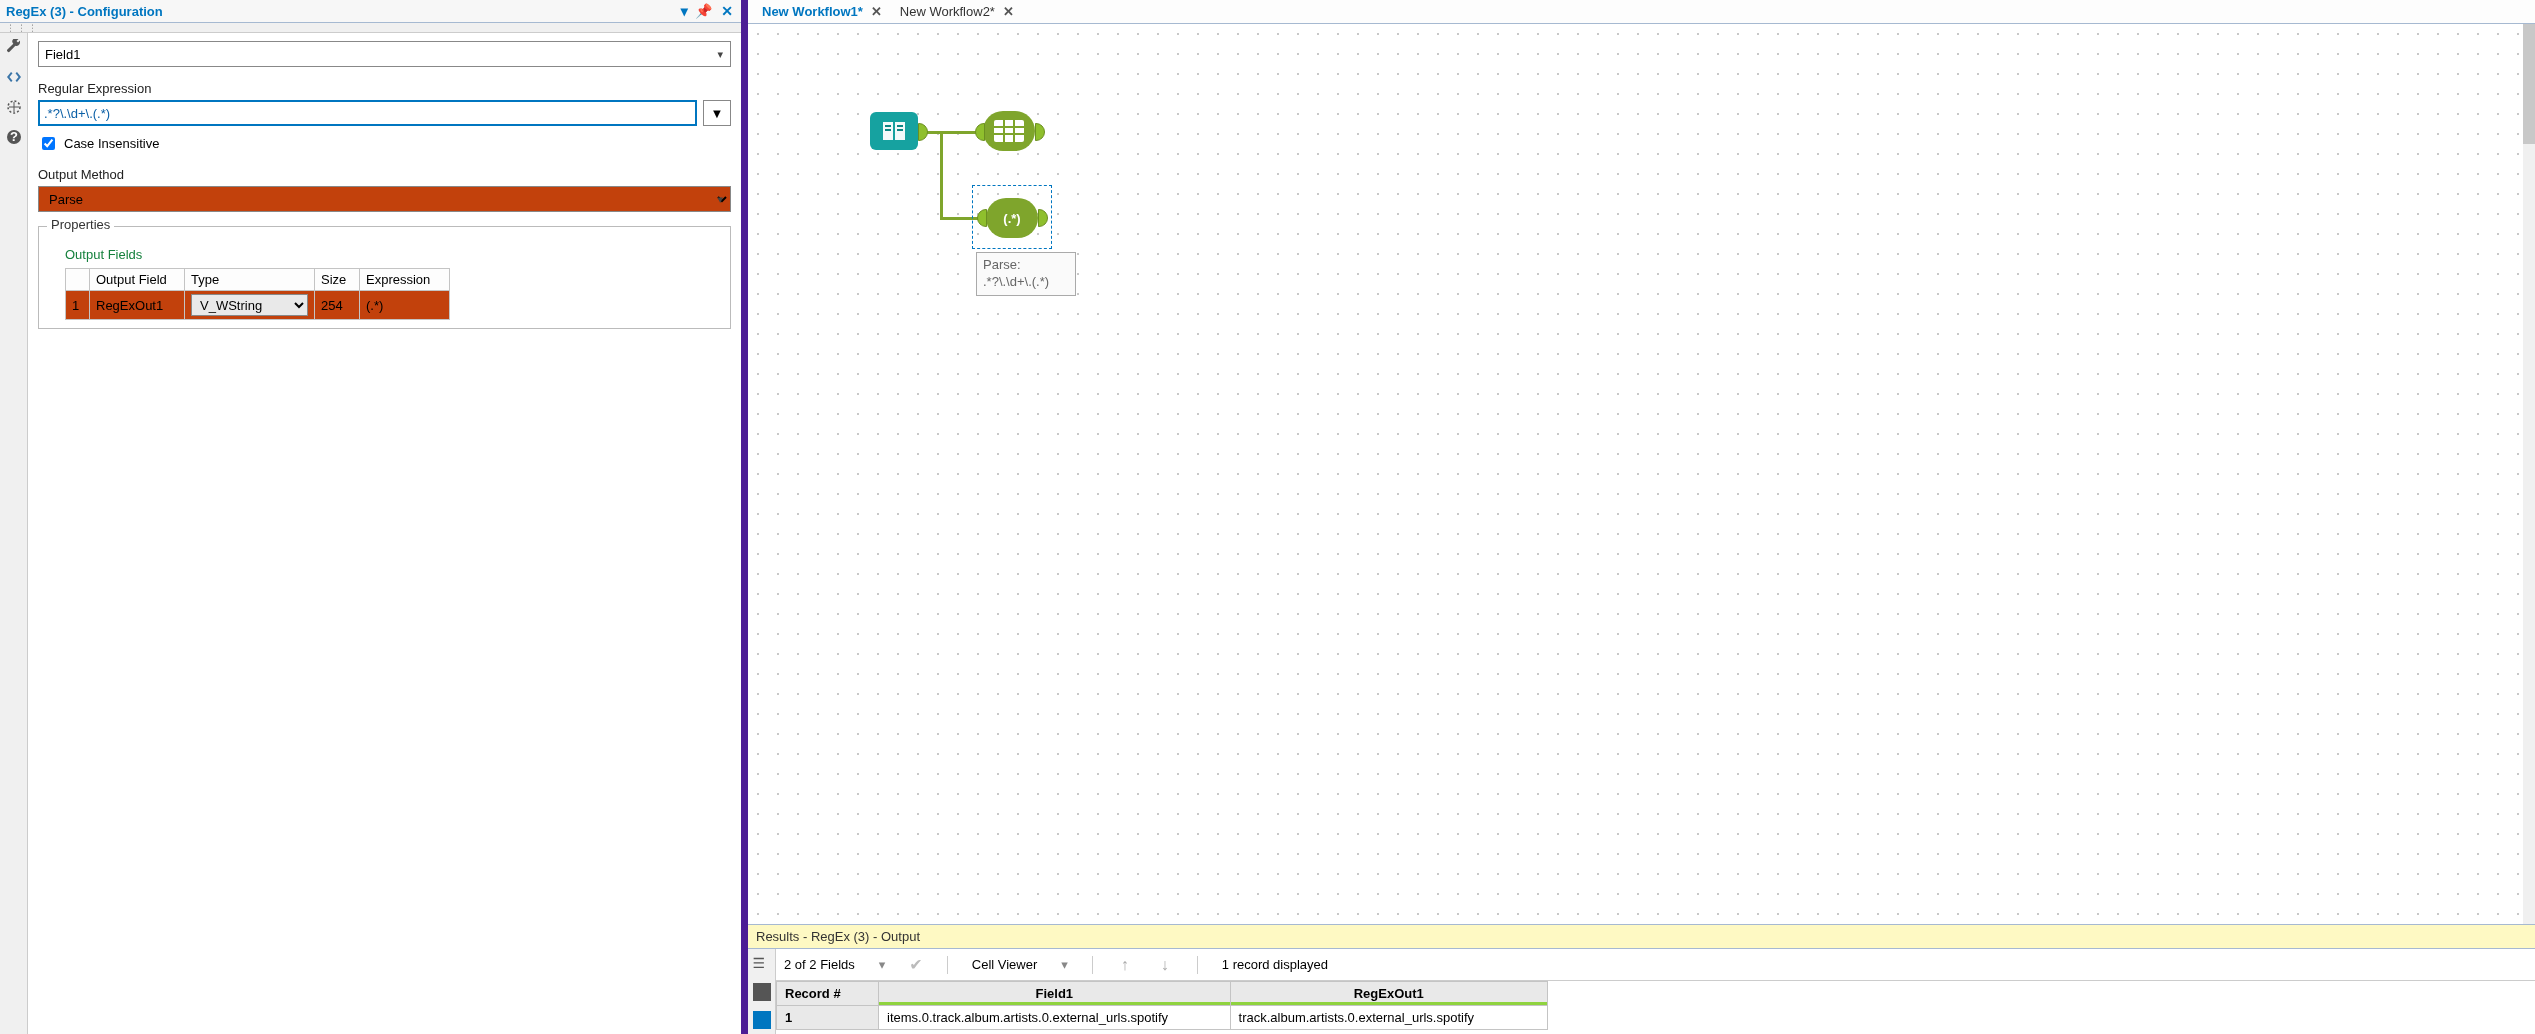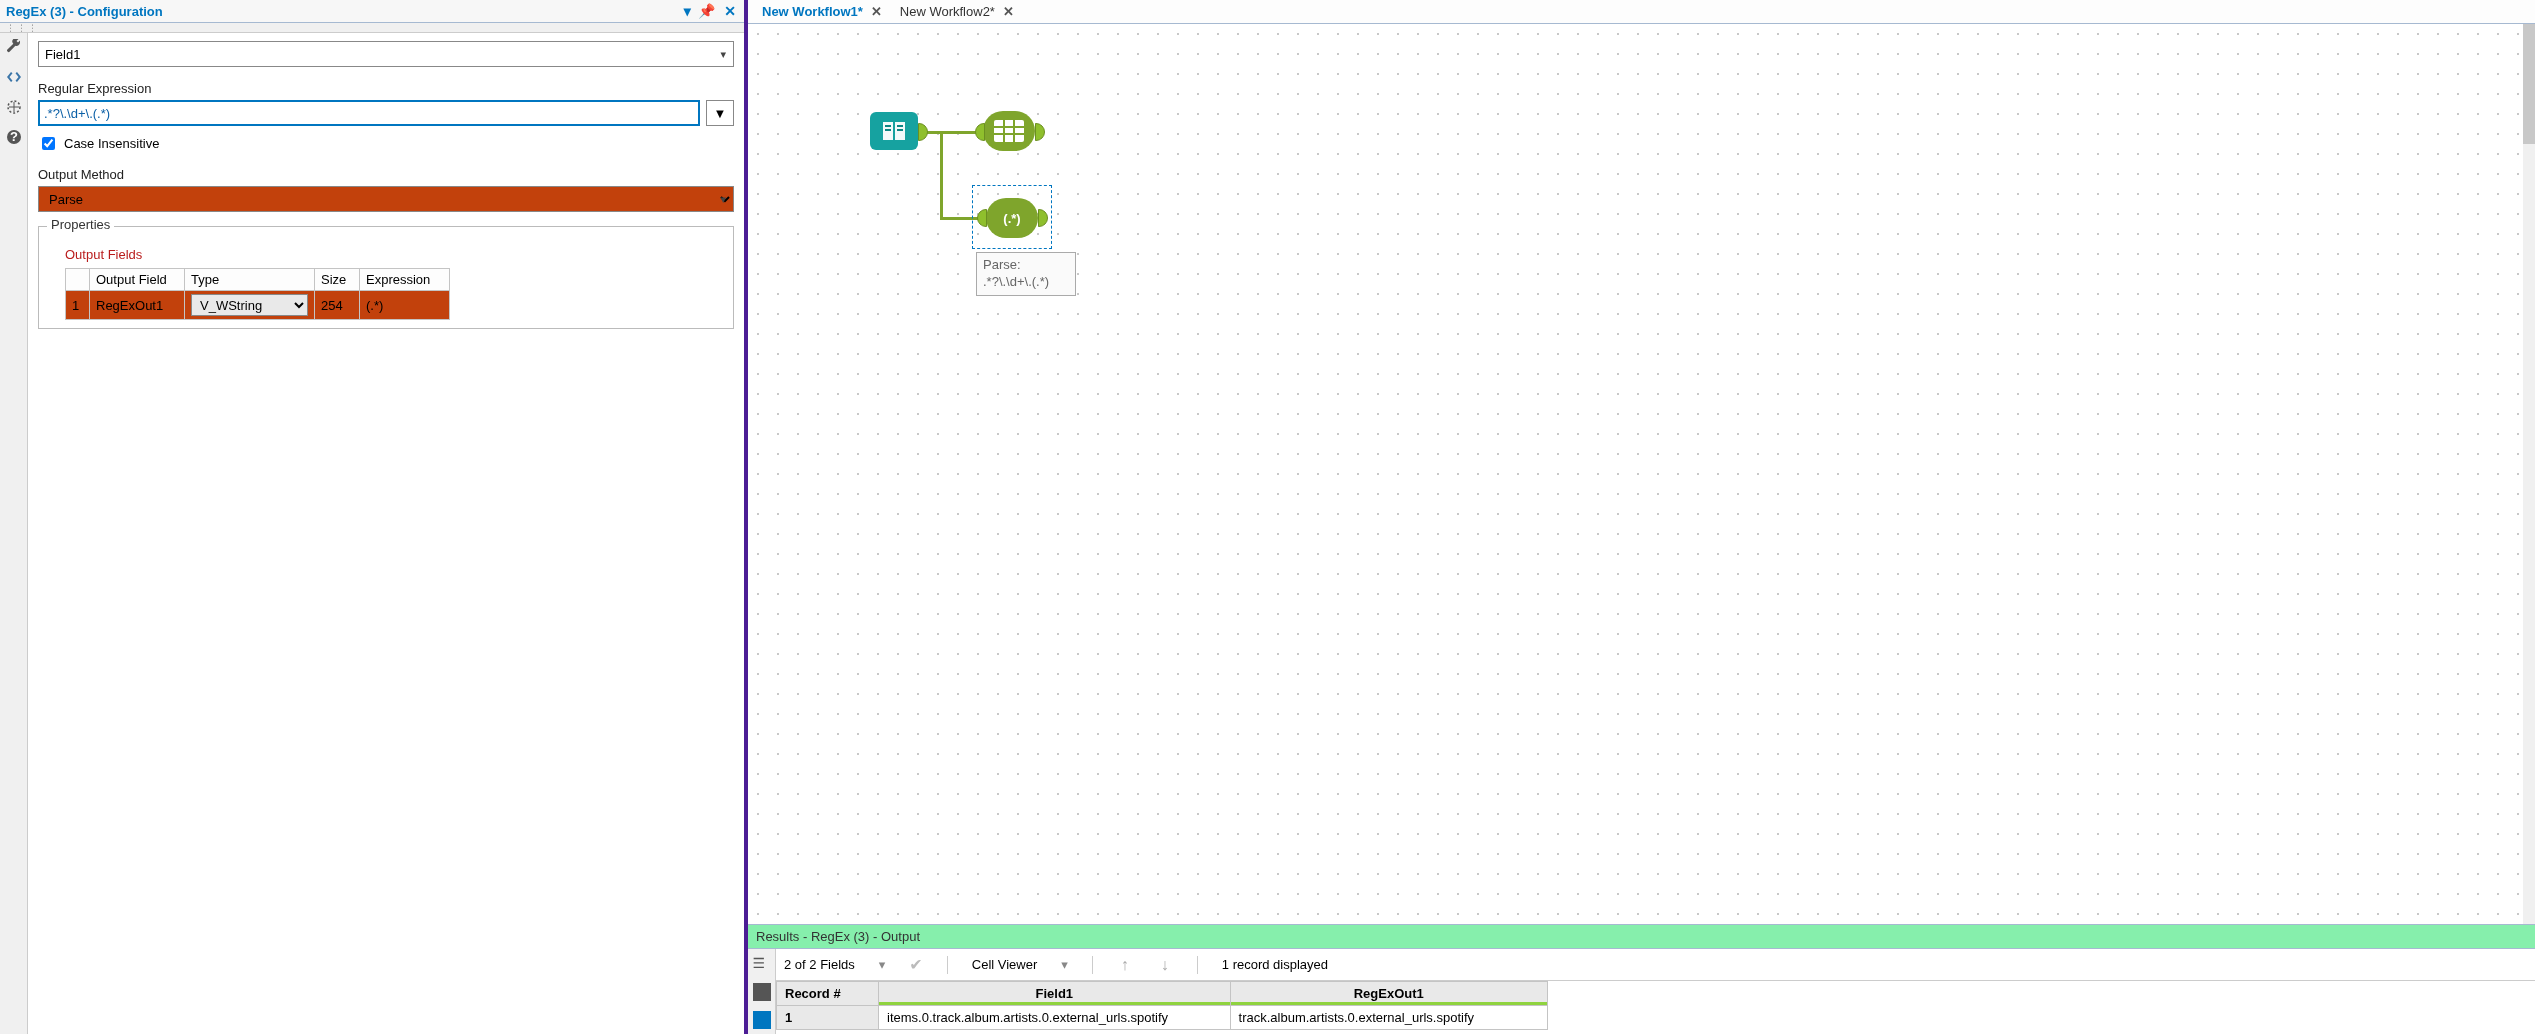--- a/index.html
+++ b/index.html
@@ -1,18 +1,18 @@
 <!DOCTYPE html>
 <html><head>
 <meta charset="utf-8">
 <style>
 * { box-sizing: border-box; font-family: "Segoe UI", Tahoma, sans-serif; font-size: 13px; }
 body { margin: 0; background: #fff; overflow: hidden; }
 .app { display: flex; width: 2535px; height: 1034px; }
-.left-panel { width: 748px; border-right: 4px solid #4c1d95; display: flex; flex-direction: column; }
+.left-panel { width: 748px; border-right: 7px solid #4c1d95; display: flex; flex-direction: column; }
 .right-panel { flex: 1; display: flex; flex-direction: column; }
 
 
 .panel-header {
   background: #f7f7f7;
   border-bottom: 1px solid #a6b9d1;
   color: #0076c0;
   padding: 3px 6px;
   display: flex;
   align-items: center;
@@ -106,21 +106,21 @@
   padding: 10px 8px 8px 26px;
   position: relative;
 }
 .fieldset .legend {
   position: absolute;
   top: -10px; left: 8px;
   background: #fff;
   padding: 0 4px;
   color: #333;
 }
-.subtitle { margin-bottom: 6px; margin-top: 10px; color: #b91c1c; }
+.subtitle { margin-bottom: 6px; margin-top: 10px; color: #15803d; }
 
 table.out-table { border-collapse: collapse; background: #c2410c; }
 table.out-table th, table.out-table td {
   border: 1px solid #c4c4c4;
   padding: 3px 6px;
   text-align: left;
   font-weight: normal;
 }
 table.out-table th { background: #fdfdfd; }
 table.out-table .type-cell select {
@@ -198,21 +198,21 @@
   border: 1px solid #aaa;
   background: #fafafa;
   padding: 4px 6px;
   color: #666;
   line-height: 1.3;
   font-size: 12px;
 }
 
 
 .results-header {
-  background: #86efac;
+  background: #fef9c3;
   border-top: 1px solid #a6b9d1;
   border-bottom: 1px solid #a6b9d1;
   padding: 4px 8px;
   color: #333;
 }
 .results-body { display: flex; }
 .results-strip {
   width: 28px;
   background: #f0f0f0;
   border-right: 1px solid #ccc;

